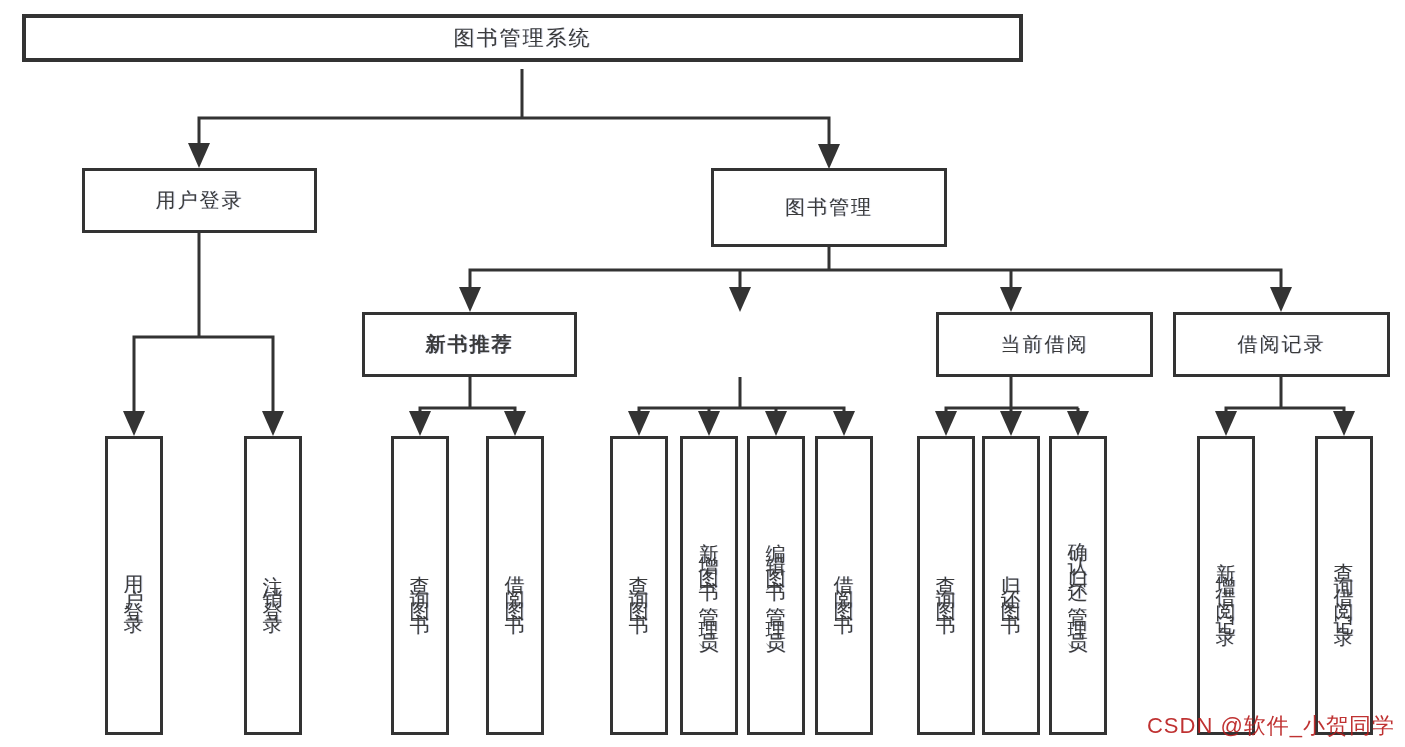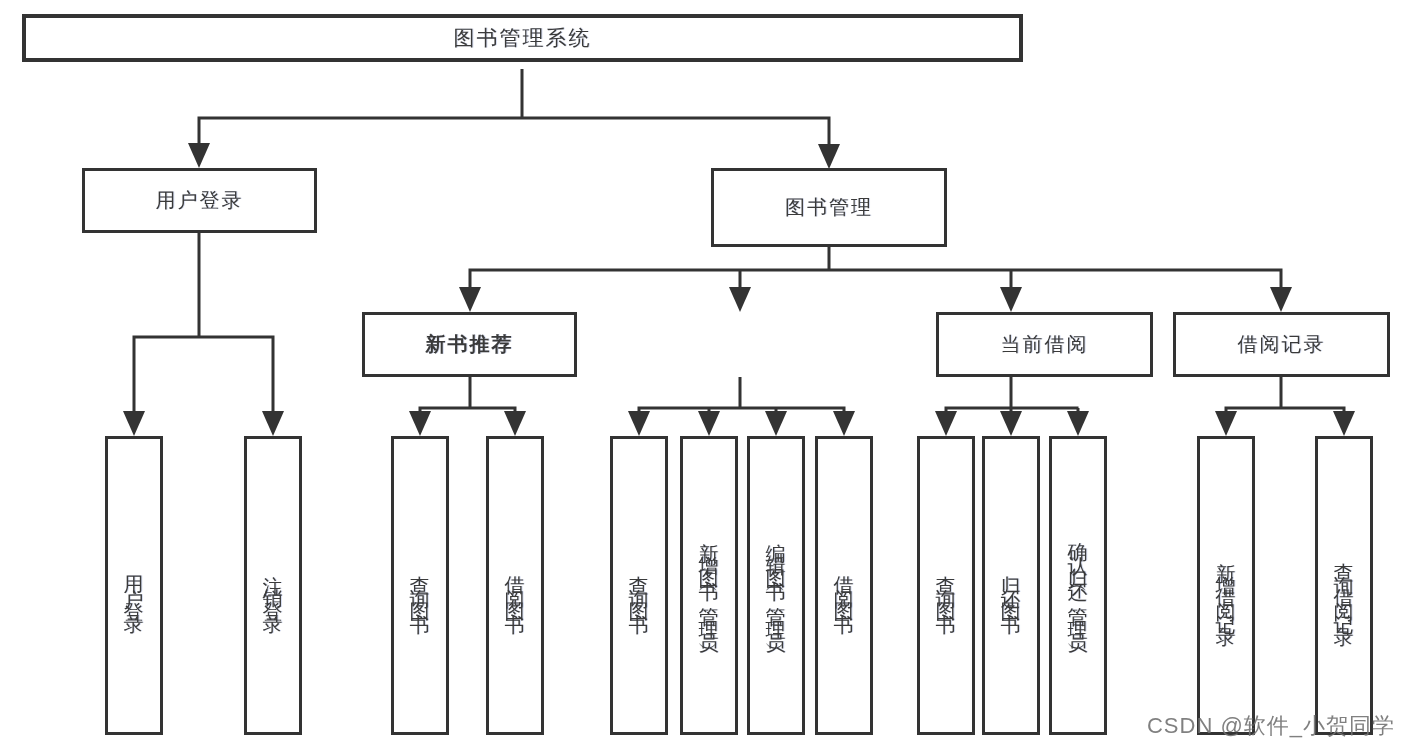--- a/index.html
+++ b/index.html
@@ -57,21 +57,21 @@
     font-size: 20px;
     letter-spacing: 13px;
     line-height: 1;
     white-space: nowrap;
   }
   .watermark {
     position: absolute;
     right: 10px;
     bottom: 6px;
     font-size: 22px;
-    color: #737373;
+    color: #b91c1c;
     opacity: 0.9;
     letter-spacing: 1px;
     z-index: 5;
   }
 </style>
 </head>
 <body>
 
 <div id="canvas">
 

